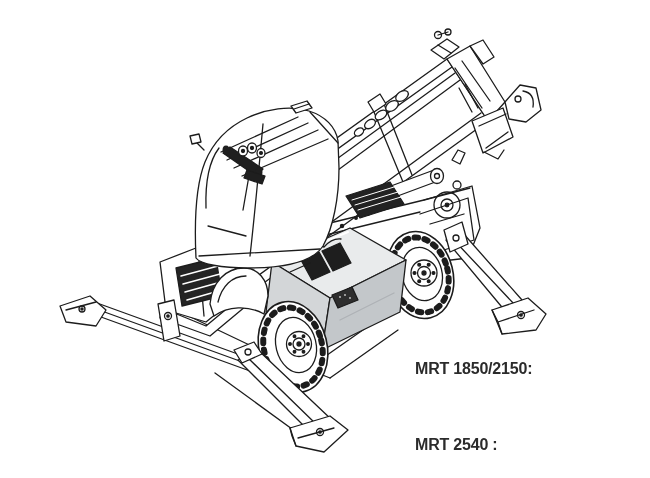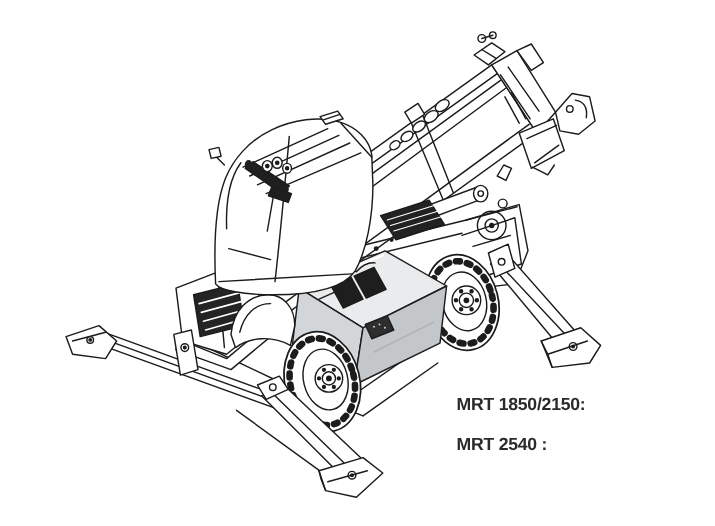--- a/index.html
+++ b/index.html
@@ -235,14 +235,14 @@
       <path d="M204,150 L196,142"></path>
       <path d="M190,136 L199,134 L201,142 L192,144 Z" fill="#ffffff"></path>
 
       <path d="M291,106 L307,101 L312,108 L296,113 Z" fill="#ffffff"></path>
       <path d="M294,109 L309,104"></path>
     </g>
   </svg>
 
   <div class="model-label" id="label-1" style="color: rgb(43, 43, 43);">MRT 1850/2150:</div>
 
-  <div class="model-label" id="label-2" style="color: rgb(43, 43, 43);">MRT 2540 :</div>
+  <div class="model-label" id="label-2" style="color: rgb(43, 43, 43); margin-top: 40px;">MRT 2540 :</div>
 </div>
 
 </body></html>

